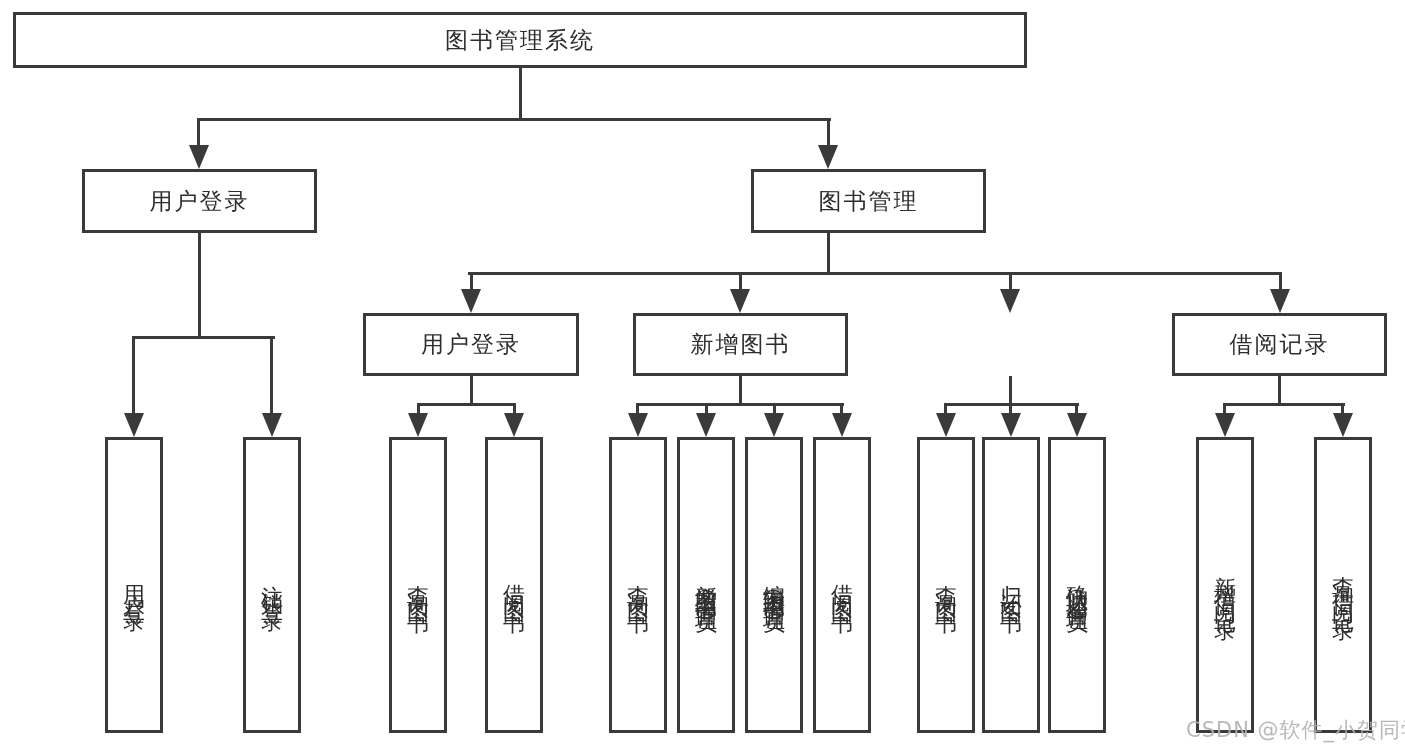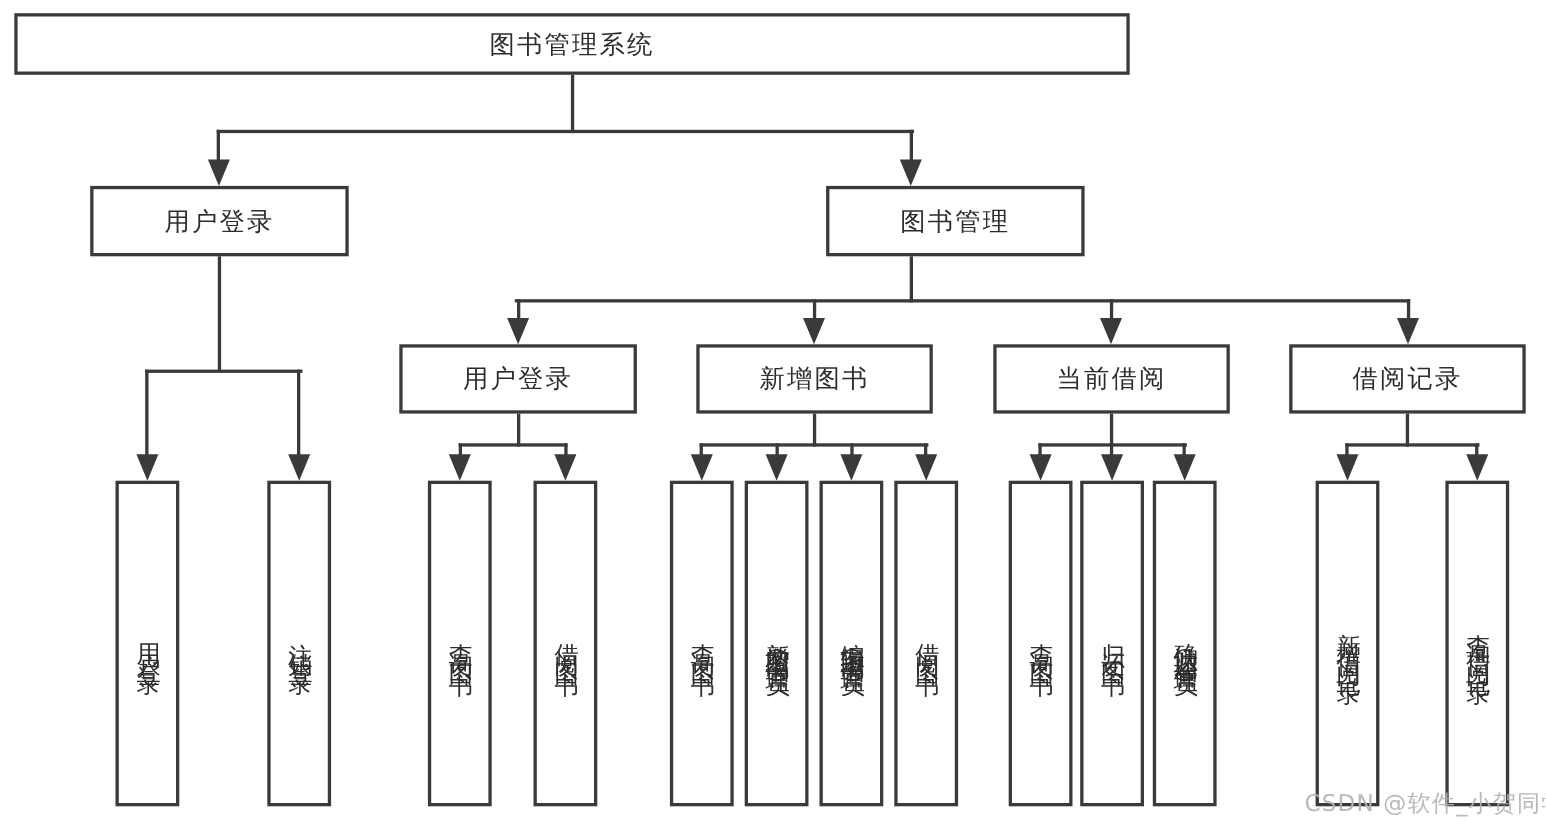--- a/index.html
+++ b/index.html
@@ -99,23 +99,20 @@
   <div class="arrow" style="left:1000px;top:289px;"></div>
   <div class="vline" style="left:1279px;top:272px;height:20px;"></div>
   <div class="arrow" style="left:1270px;top:289px;"></div>
 
   <div class="box" style="left:363px;top:313px;width:216px;height:63px;">
     <span class="hlabel">用户登录</span>
   </div>
   <div class="box" style="left:633px;top:313px;width:215px;height:63px;">
     <span class="hlabel">新增图书</span>
   </div>
-  <div class="box" style="left:903px;top:313px;width:215px;height:63px;">
-    <span class="hlabel">当前借阅</span>
-  </div>
   <div class="box" style="left:1172px;top:313px;width:215px;height:63px;">
     <span class="hlabel">借阅记录</span>
   </div>
 
   <div class="vline" style="left:470px;top:376px;height:30px;"></div>
   <div class="hline" style="left:417px;top:403px;width:99px;"></div>
   <div class="vline" style="left:417px;top:403px;height:13px;"></div>
   <div class="arrow" style="left:408px;top:413px;"></div>
   <div class="vline" style="left:513px;top:403px;height:13px;"></div>
   <div class="arrow" style="left:504px;top:413px;"></div>

